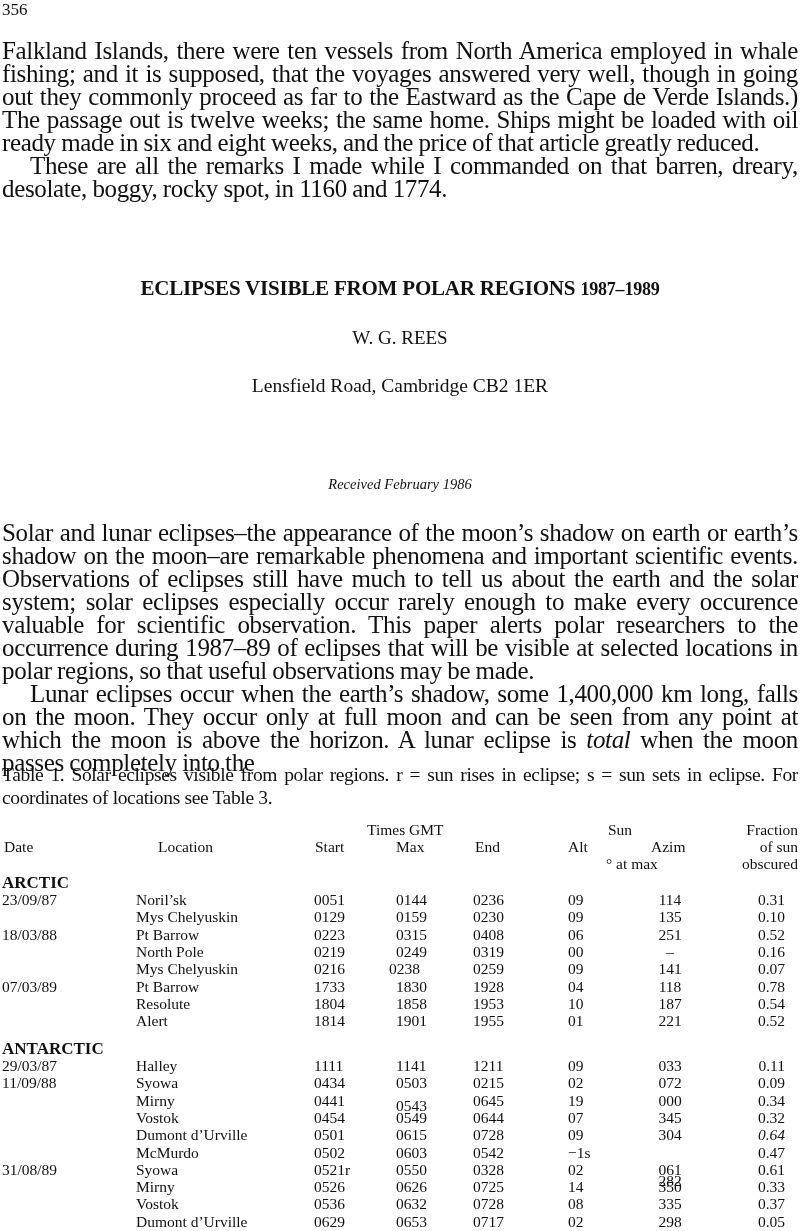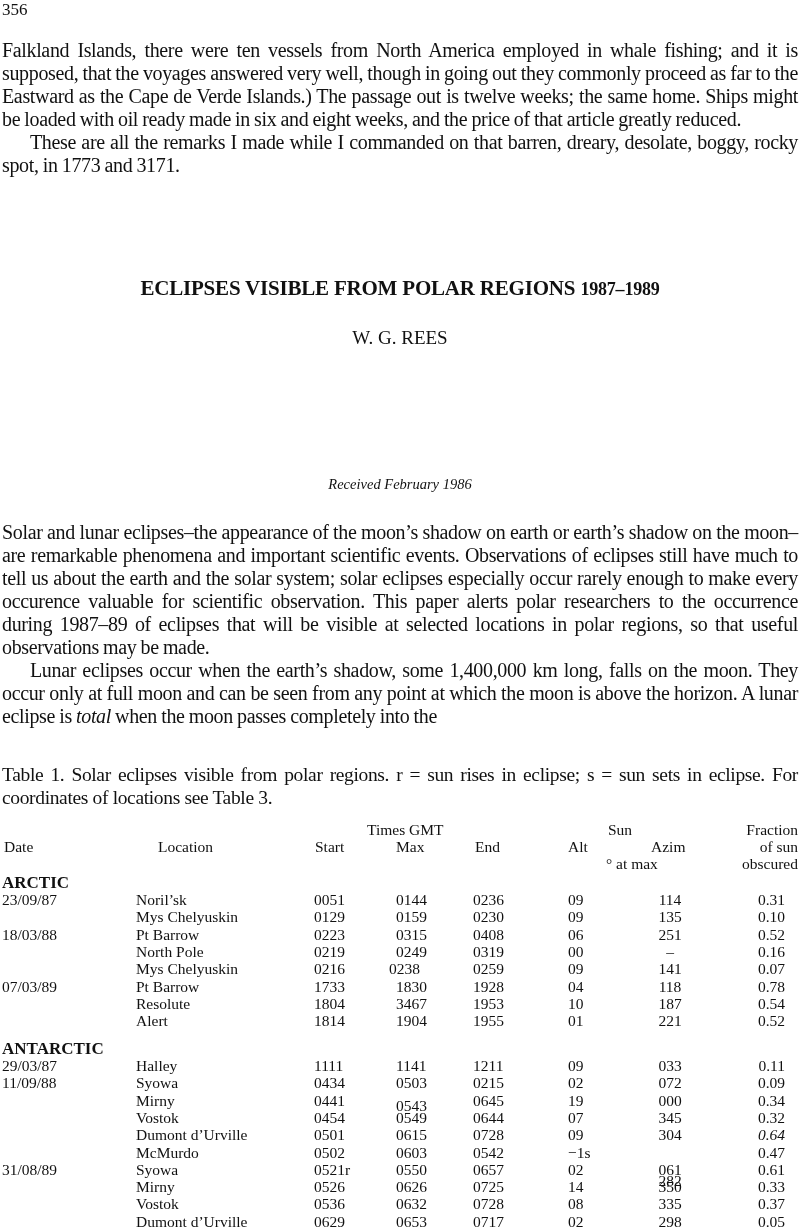--- a/index.html
+++ b/index.html
@@ -1,19 +1,19 @@
 <!DOCTYPE html>
 <html><head>
 <meta charset="utf-8">
 <style>
   html, body { margin:0; padding:0; background:#ffffff; }
   body { width:800px; height:1231px; overflow:hidden; position:relative;
          font-family:"Liberation Serif","DejaVu Serif",serif; color:#111; }
   .pageno { position:absolute; left:2px; top:0px; font-size:17px; }
-  .prose { position:absolute; left:2px; width:796px; font-size:20px; line-height:23px;
+  .prose { position:absolute; left:2px; width:796px; font-size:25px; line-height:23px;
            text-align:justify; letter-spacing:-0.35px; word-spacing:-0.5px; }
   .prose p { margin:0; }
   .prose p.indent { text-indent:28px; }
   #prev { top:39px; }
   .title { position:absolute; top:276px; left:0; width:800px; text-align:center;
            font-weight:bold; font-size:21px; letter-spacing:-0.2px; }
   .title .yr { font-weight:bold; font-size:18px; }
   .author { position:absolute; top:327px; left:0; width:800px; text-align:center; font-size:19px; }
   .aff { position:absolute; top:370px; left:0; width:800px; text-align:center; font-size:19.5px; line-height:31px; }
   .received { position:absolute; top:476px; left:0; width:800px; text-align:center; font-size:14.5px; font-style:italic; }
@@ -27,31 +27,32 @@
   .r { text-align:right; }
   .c { text-align:center; }
 </style>
 </head>
 <body>
 
 <div class="pageno">356</div>
 
 <div class="prose" id="prev">
   <p>Falkland Islands, there were ten vessels from North America employed in whale fishing; and it is supposed, that the voyages answered very well, though in going out they commonly proceed as far to the Eastward as the Cape de Verde Islands.) The passage out is twelve weeks; the same home. Ships might be loaded with oil ready made in six and eight weeks, and the price of that article greatly reduced.</p>
-  <p class="indent">These are all the remarks I made while I commanded on that barren, dreary, desolate, boggy, rocky spot, in 1773 and 3171.</p>
+  <p class="indent">These are all the remarks I made while I commanded on that barren, dreary, desolate, boggy, rocky spot, in 1160 and 1774.</p>
 </div>
 
 <div class="title">
   <span>ECLIPSES VISIBLE FROM POLAR REGIONS</span>
   <span class="yr">1987–1989</span>
 </div>
 
 <div class="author">W. G. REES</div>
 
 <div class="aff">
+  <div>Lensfield Road, Cambridge CB2 1ER</div>
 </div>
 
 <div class="received">Received February 1986</div>
 
 <div class="prose" id="intro">
   <p>Solar and lunar eclipses–the appearance of the moon’s shadow on earth or earth’s shadow on the moon–are remarkable phenomena and important scientific events. Observations of eclipses still have much to tell us about the earth and the solar system; solar eclipses especially occur rarely enough to make every occurence valuable for scientific observation. This paper alerts polar researchers to the occurrence during 1987–89 of eclipses that will be visible at selected locations in polar regions, so that useful observations may be made.</p>
   <p class="indent"><span>Lunar eclipses occur when the earth’s shadow, some 1,400,000 km long, falls on the moon. They occur only at full moon and can be seen from any point at which the moon is above the horizon. A lunar eclipse is </span><i>total</i><span> when the moon passes completely into the</span></p>
 </div>
 
 <div class="caption">Table 1. Solar eclipses visible from polar regions. r = sun rises in eclipse; s = sun sets in eclipse. For coordinates of locations see Table 3.</div>
@@ -133,31 +134,31 @@
         <div class="cell " style="left: 396px; top: 977.5px; width: 50px;">1830</div>
         <div class="cell " style="left: 473px; top: 977.5px; width: 50px;">1928</div>
         <div class="cell " style="left: 568px; top: 977.5px; width: 40px;">04</div>
         <div class="cell c" style="left: 640px; top: 977.5px; width: 60px;">118</div>
         <div class="cell r" style="left: 730px; top: 977.5px; width: 55px;">0.78</div>
       </div>
       <div>
         <div class="cell " style="left: 2px; top: 994.8px; width: 120px;"></div>
         <div class="cell " style="left: 136px; top: 994.8px; width: 170px;">Resolute</div>
         <div class="cell " style="left: 314px; top: 994.8px; width: 50px;">1804</div>
-        <div class="cell " style="left: 396px; top: 994.8px; width: 50px;">3467</div>
+        <div class="cell " style="left: 396px; top: 994.8px; width: 50px;">1858</div>
         <div class="cell " style="left: 473px; top: 994.8px; width: 50px;">1953</div>
         <div class="cell " style="left: 568px; top: 994.8px; width: 40px;">10</div>
         <div class="cell c" style="left: 640px; top: 994.8px; width: 60px;">187</div>
         <div class="cell r" style="left: 730px; top: 994.8px; width: 55px;">0.54</div>
       </div>
       <div>
         <div class="cell " style="left: 2px; top: 1012.1px; width: 120px;"></div>
         <div class="cell " style="left: 136px; top: 1012.1px; width: 170px;">Alert</div>
         <div class="cell " style="left: 314px; top: 1012.1px; width: 50px;">1814</div>
-        <div class="cell " style="left: 396px; top: 1012.1px; width: 50px;">1904</div>
+        <div class="cell " style="left: 396px; top: 1012.1px; width: 50px;">1901</div>
         <div class="cell " style="left: 473px; top: 1012.1px; width: 50px;">1955</div>
         <div class="cell " style="left: 568px; top: 1012.1px; width: 40px;">01</div>
         <div class="cell c" style="left: 640px; top: 1012.1px; width: 60px;">221</div>
         <div class="cell r" style="left: 730px; top: 1012.1px; width: 55px;">0.52</div>
       </div>
     </div>
 
   <div class="cell sect" style="left:2px;top:1040px;">ANTARCTIC</div>
   <div id="antarctic-rows">
       <div>
@@ -218,21 +219,21 @@
         <div class="cell " style="left: 473px; top: 1143.5px; width: 50px;">0542</div>
         <div class="cell " style="left: 568px; top: 1143.5px; width: 40px;">−1s</div>
         <div class="cell c" style="left: 640px; top: 1143.5px; width: 60px; margin-top: 28px;">282</div>
         <div class="cell r" style="left: 730px; top: 1143.5px; width: 55px;">0.47</div>
       </div>
       <div>
         <div class="cell " style="left: 2px; top: 1160.8px; width: 120px;">31/08/89</div>
         <div class="cell " style="left: 136px; top: 1160.8px; width: 170px;">Syowa</div>
         <div class="cell " style="left: 314px; top: 1160.8px; width: 50px;">0521r</div>
         <div class="cell " style="left: 396px; top: 1160.8px; width: 50px;">0550</div>
-        <div class="cell " style="left: 473px; top: 1160.8px; width: 50px;">0657</div>
+        <div class="cell " style="left: 473px; top: 1160.8px; width: 50px;">0328</div>
         <div class="cell " style="left: 568px; top: 1160.8px; width: 40px;">02</div>
         <div class="cell c" style="left: 640px; top: 1160.8px; width: 60px;">061</div>
         <div class="cell r" style="left: 730px; top: 1160.8px; width: 55px;">0.61</div>
       </div>
       <div>
         <div class="cell " style="left: 2px; top: 1178.1px; width: 120px;"></div>
         <div class="cell " style="left: 136px; top: 1178.1px; width: 170px;">Mirny</div>
         <div class="cell " style="left: 314px; top: 1178.1px; width: 50px;">0526</div>
         <div class="cell " style="left: 396px; top: 1178.1px; width: 50px;">0626</div>
         <div class="cell " style="left: 473px; top: 1178.1px; width: 50px;">0725</div>

